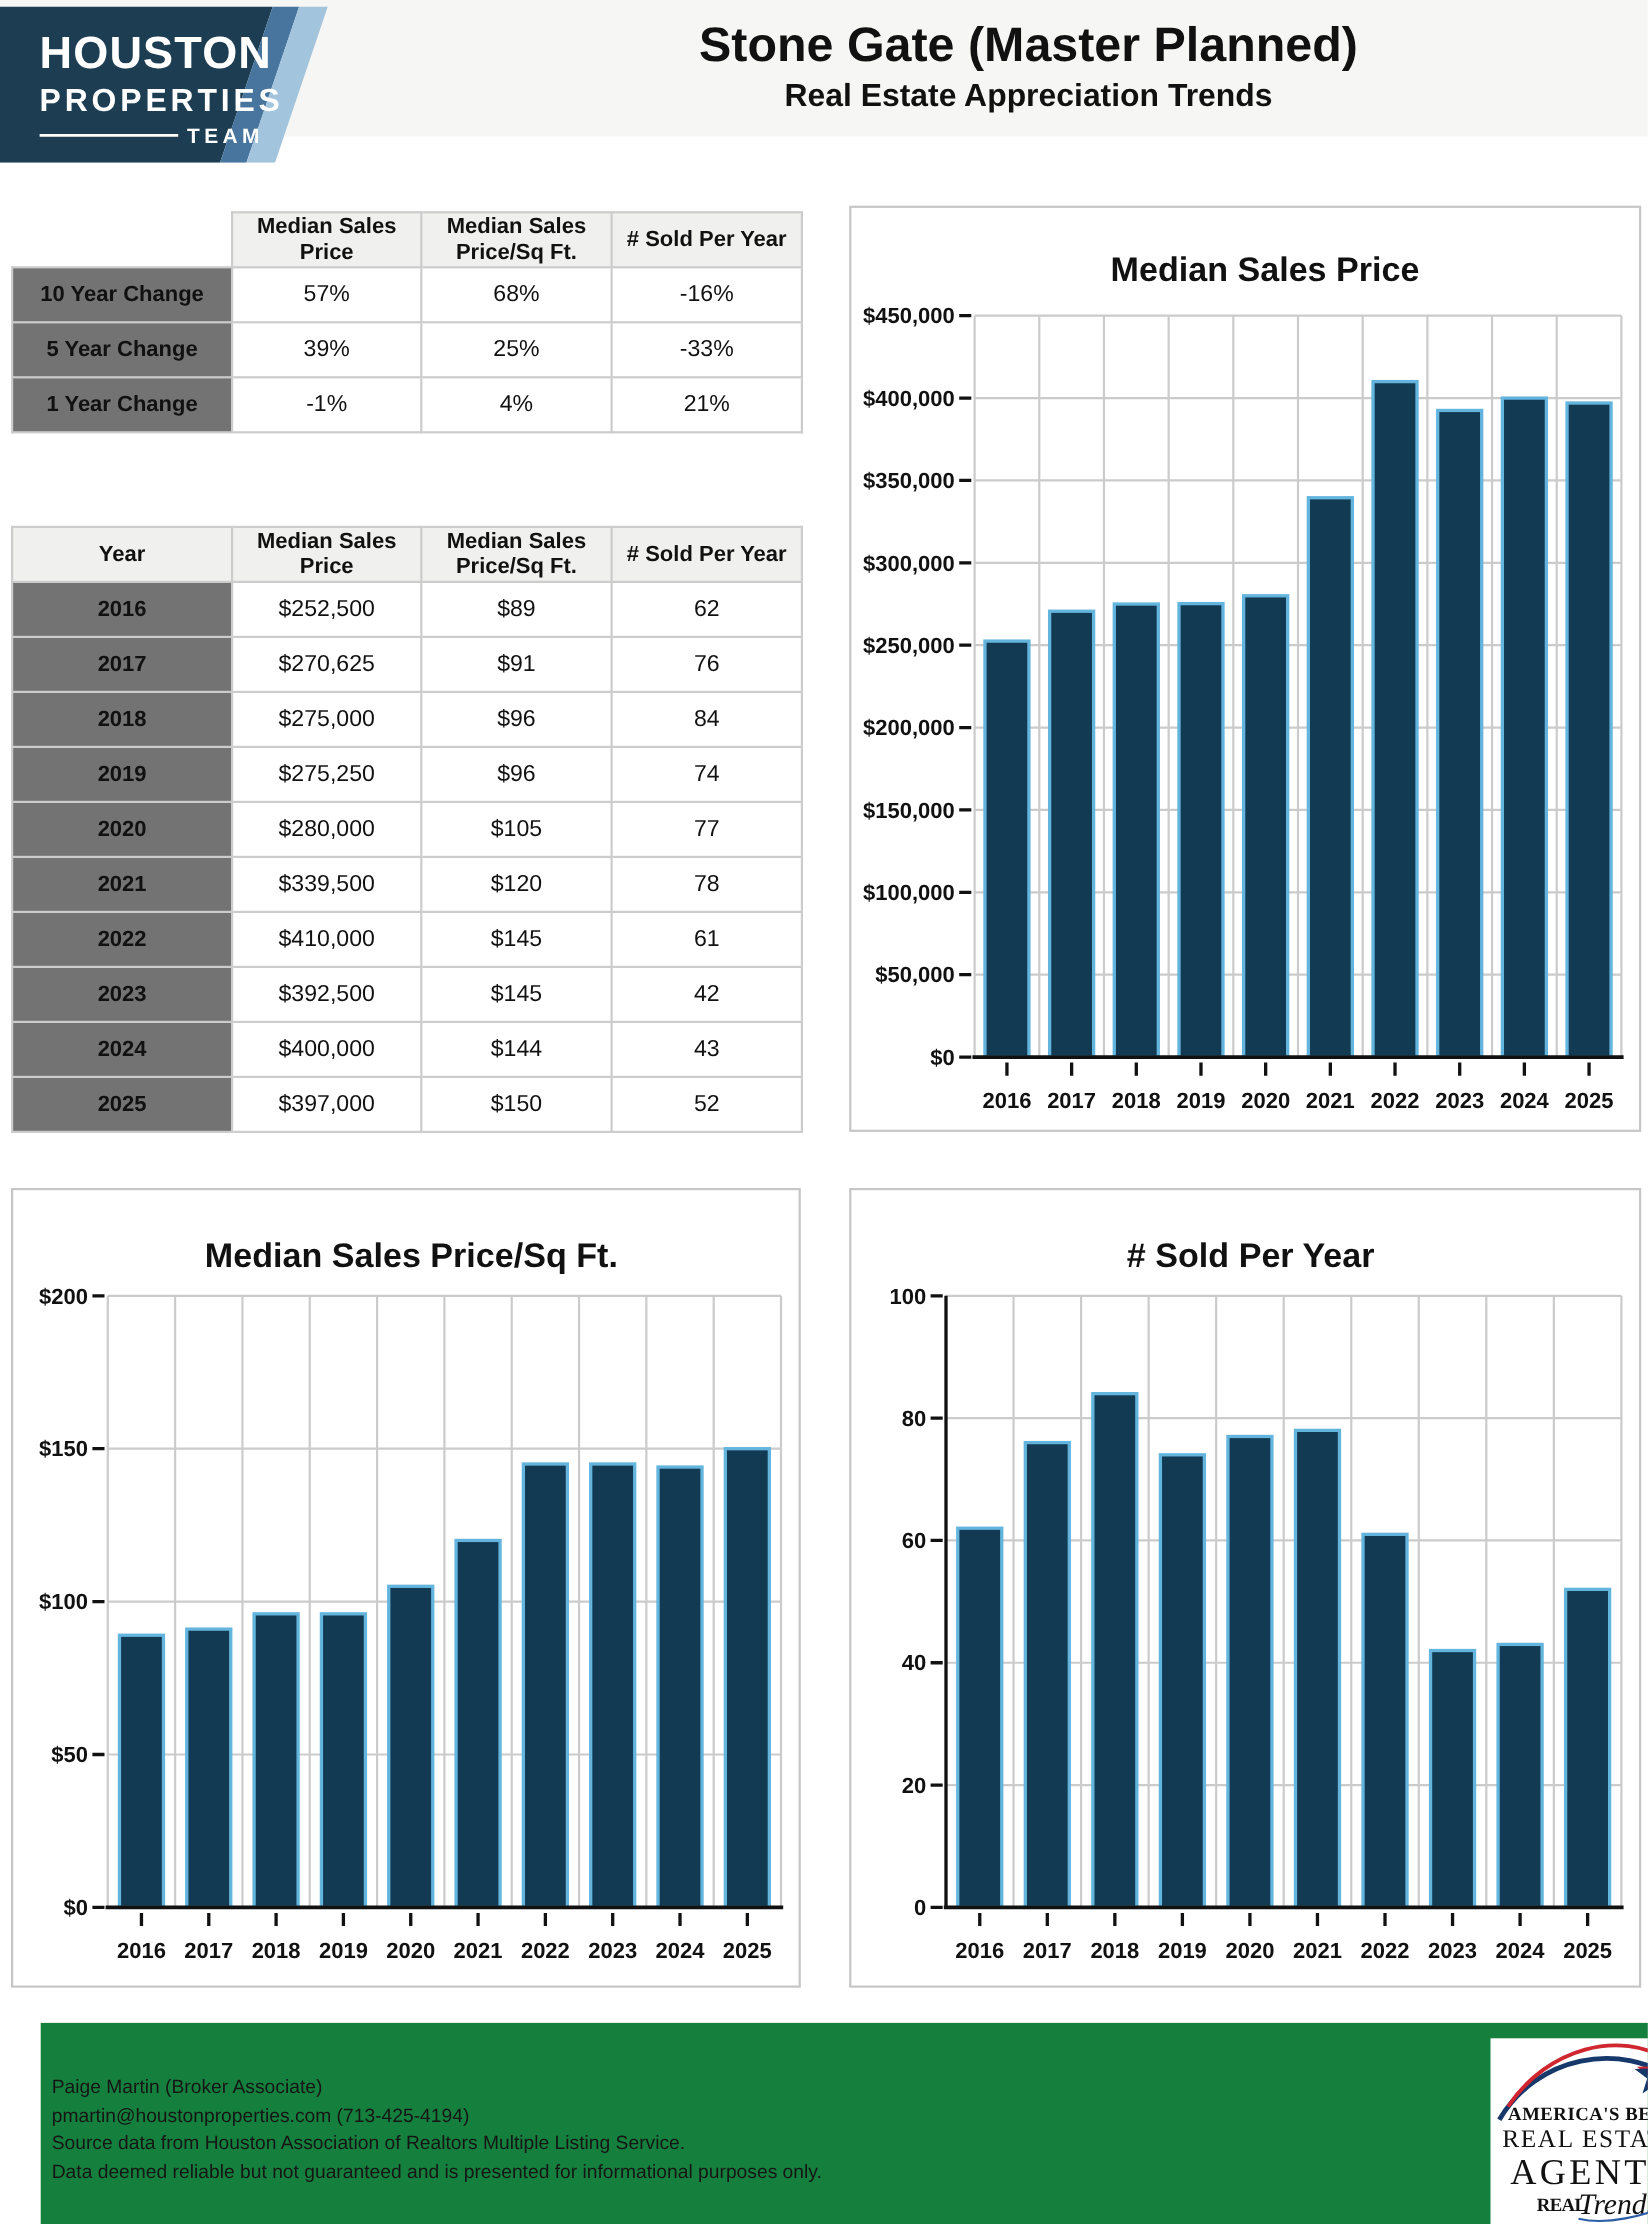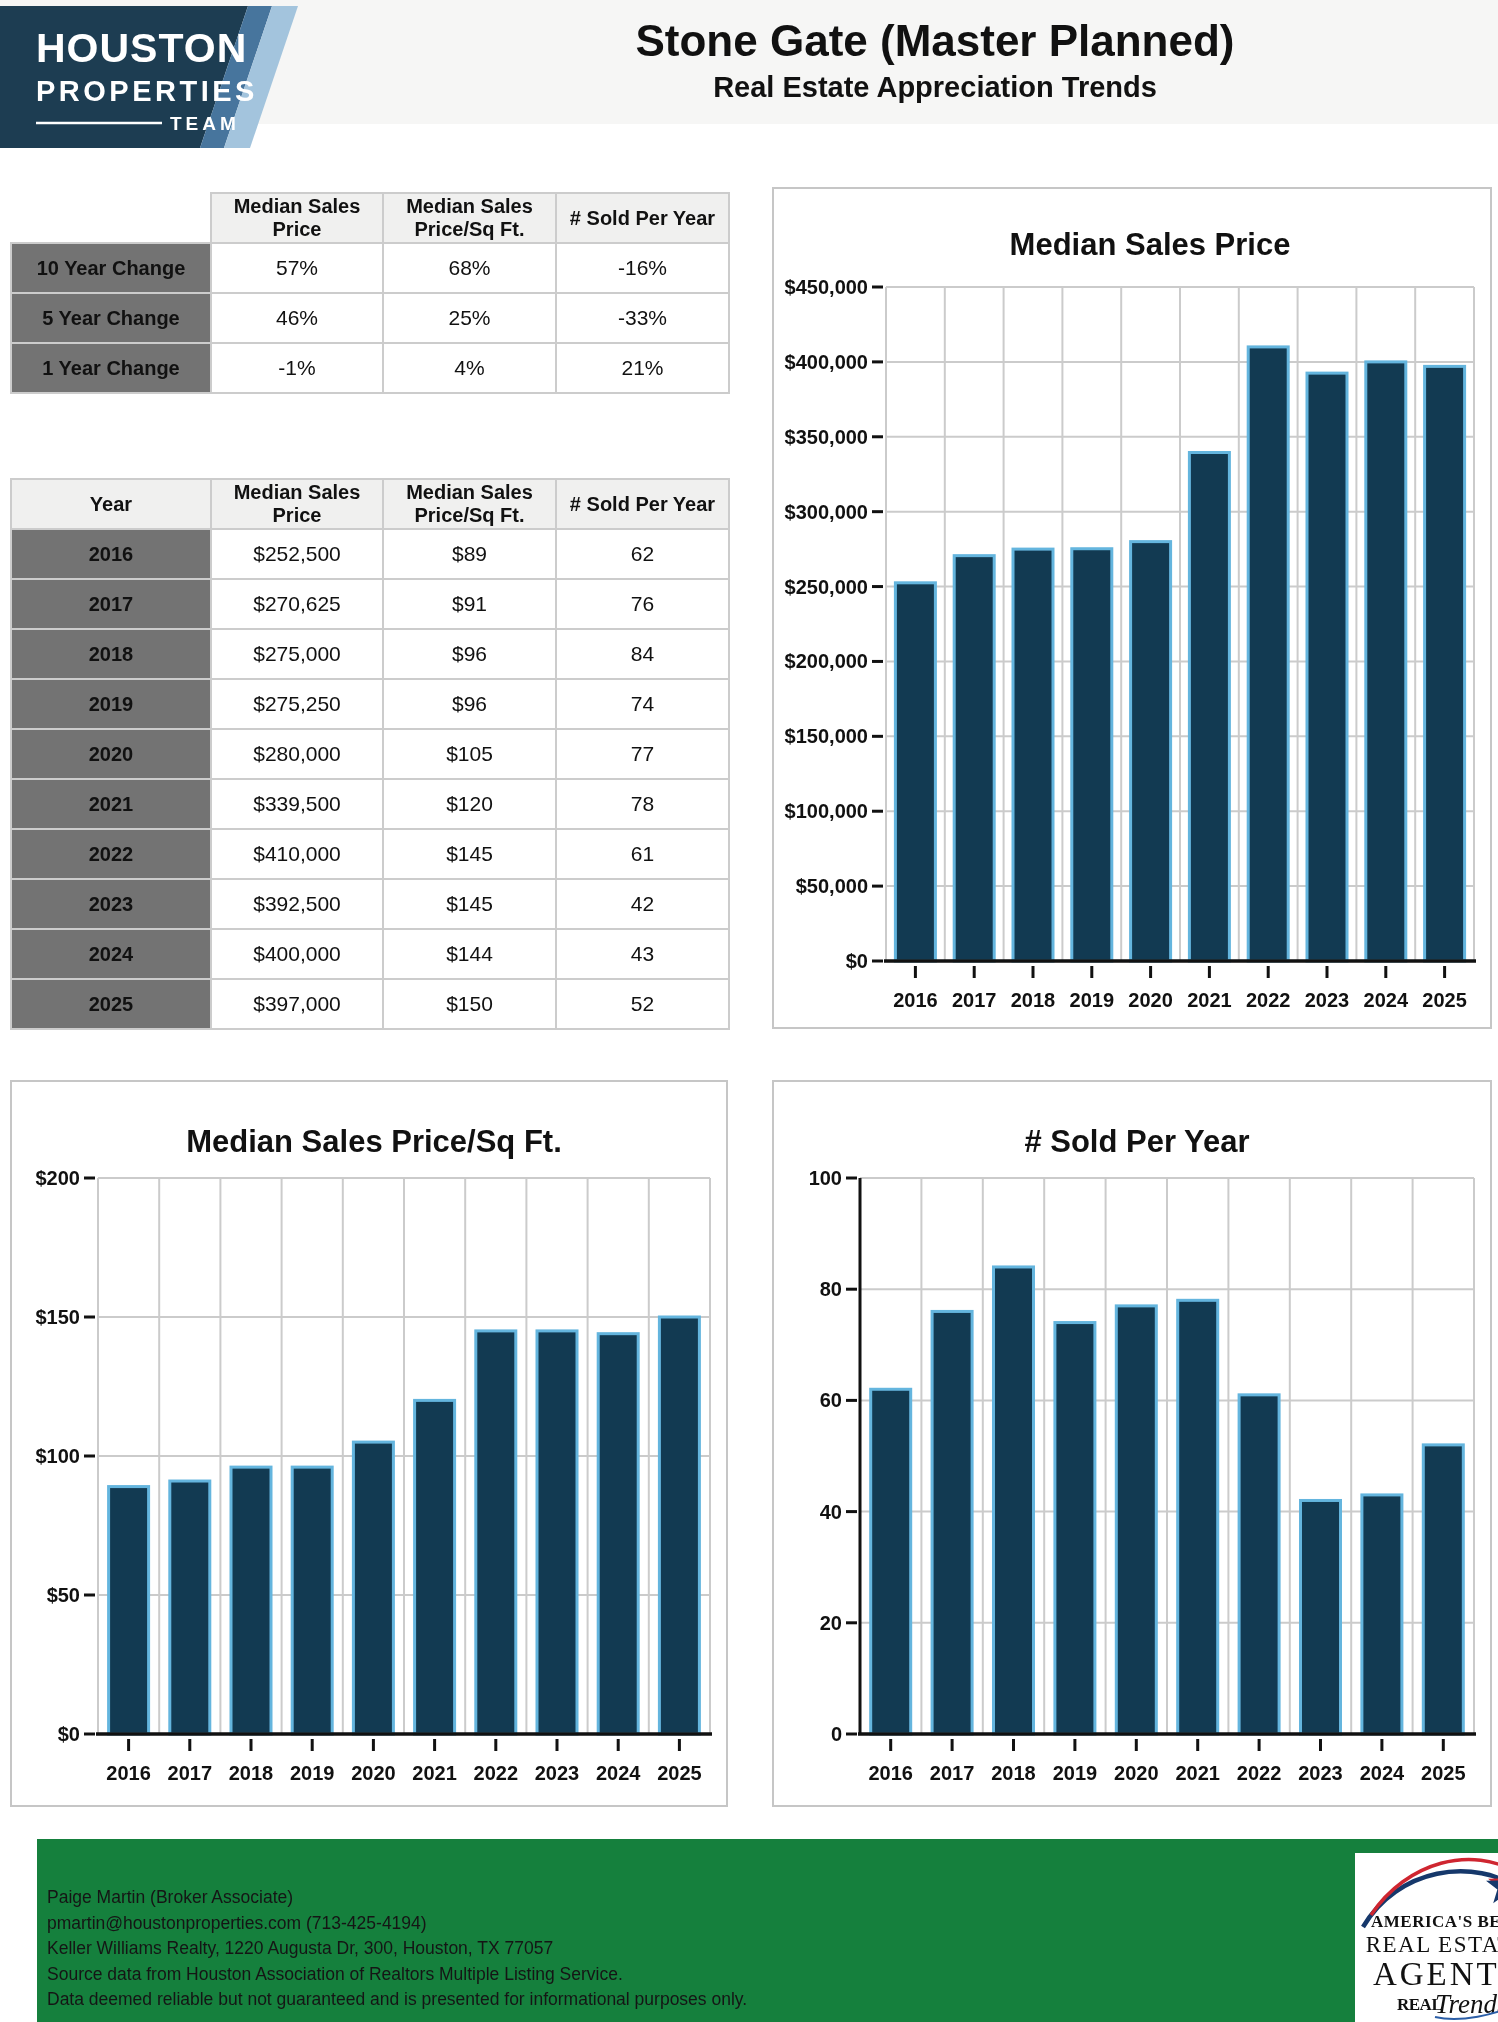--- a/index.html
+++ b/index.html
@@ -83,21 +83,21 @@
     </thead>
     <tbody>
       <tr>
         <td class="lab">10 Year Change</td>
         <td>57%</td>
         <td>68%</td>
         <td>-16%</td>
       </tr>
       <tr>
         <td class="lab">5 Year Change</td>
-        <td>46%</td>
+        <td>39%</td>
         <td>25%</td>
         <td>-33%</td>
       </tr>
       <tr>
         <td class="lab">1 Year Change</td>
         <td>-1%</td>
         <td>4%</td>
         <td>21%</td>
       </tr>
     </tbody>
@@ -382,21 +382,20 @@
       <line x1="669.3" y1="657" x2="669.3" y2="669" stroke="#111111" stroke-width="3"></line>
       <text x="669.3" y="698" class="xt">2025</text>
       <text x="363" y="70" class="ct"># Sold Per Year</text>
     </svg>
 </div>
 
 <div class="footer">
   <div class="footer-lines">
       <div>Paige Martin (Broker Associate)</div>
       <div>pmartin@houstonproperties.com (713-425-4194)</div>
-      <div>Keller Williams Realty, 1220 Augusta Dr, 300, Houston, TX 77057</div>
       <div>Source data from Houston Association of Realtors Multiple Listing Service.</div>
       <div>Data deemed reliable but not guaranteed and is presented for informational purposes only.</div>
     </div>
 
   <div class="badge-box">
     <svg width="180" height="169" viewBox="0 0 180 169">
       <path d="M 8,74 C 42,16 118,2 168,38" fill="none" stroke="#16386b" stroke-width="4.5"></path>
       <path d="M 16,62 C 52,8 118,-8 162,20" fill="none" stroke="#cf2630" stroke-width="3.5"></path>
       <polygon points="152,12 156.7,25.5 171,25.8 159.6,34.5 163.8,48.2 152,40 140.2,48.2 144.4,34.5 133,25.8 147.3,25.5" fill="#cf2630"></polygon>
       <polygon points="150,14 154.7,27.5 169,27.8 157.6,36.5 161.8,50.2 150,42 138.2,50.2 142.4,36.5 131,27.8 145.3,27.5" fill="#16386b"></polygon>

